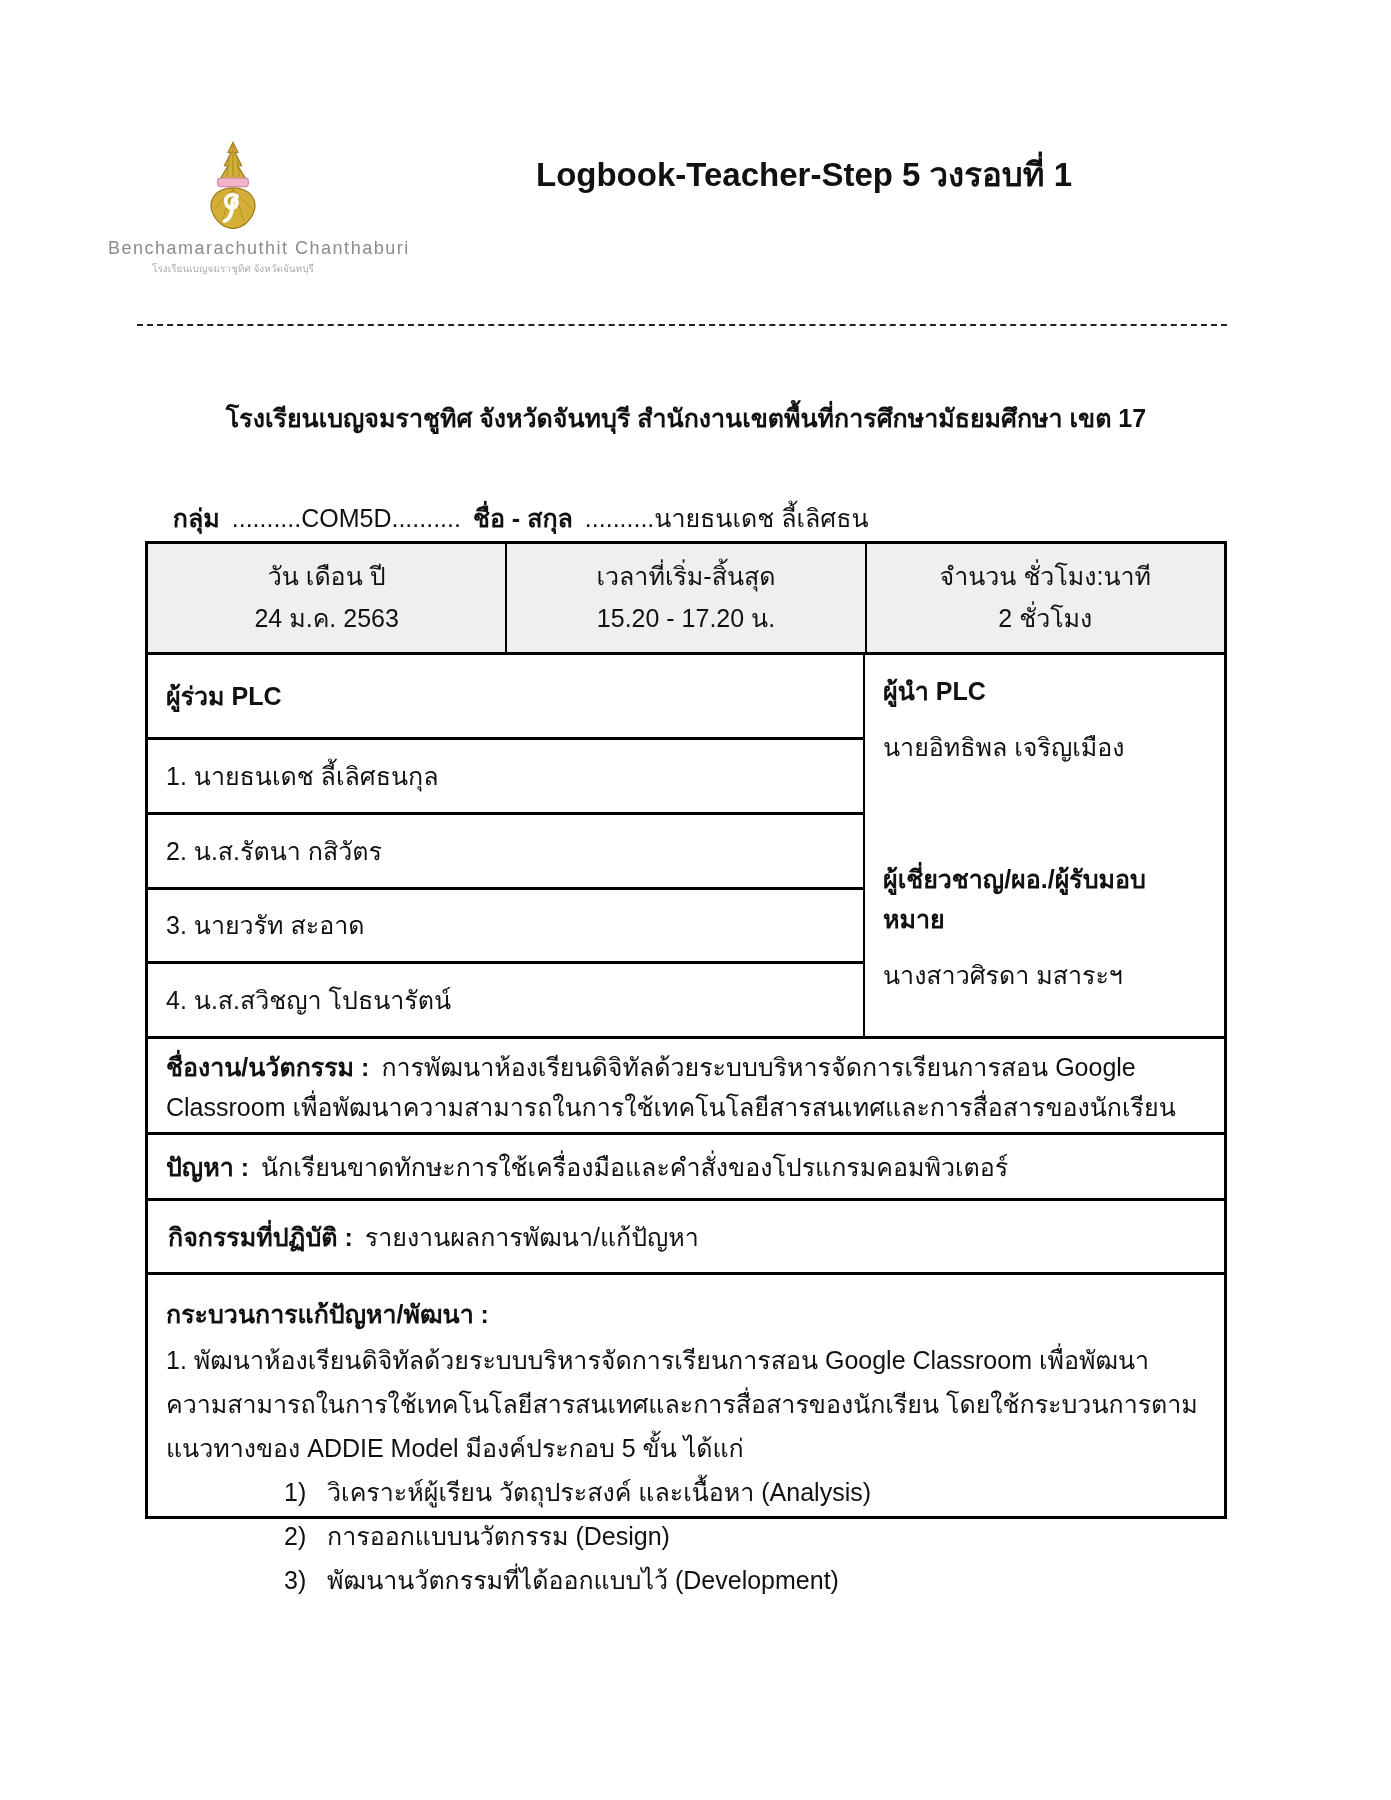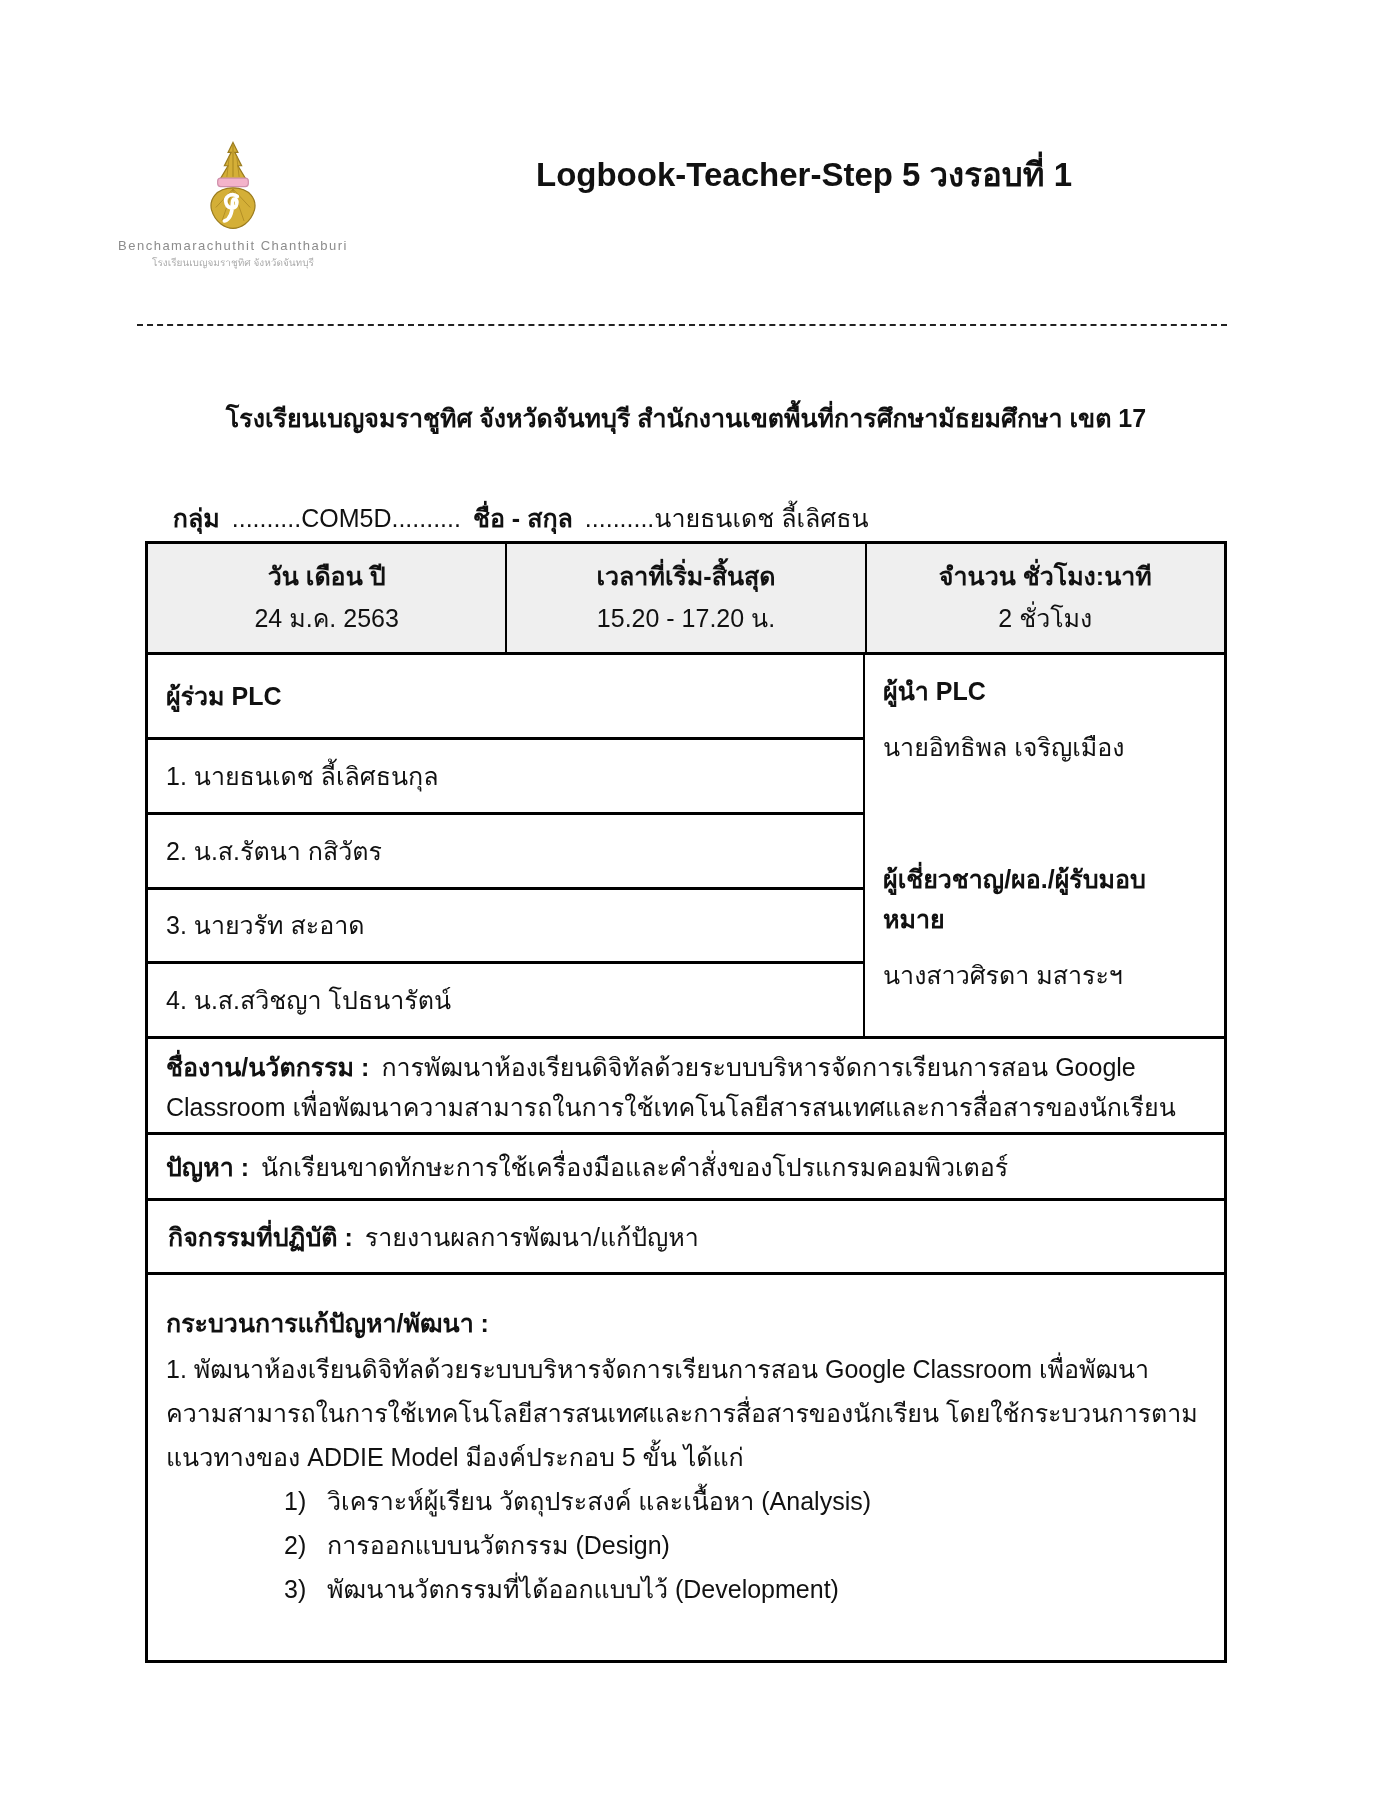--- a/index.html
+++ b/index.html
@@ -5,21 +5,21 @@
   * { margin:0; padding:0; box-sizing:border-box; }
   html,body { background:#ffffff; }
   body { font-family:"Liberation Sans", sans-serif; color:#111; }
   .page {
     position:relative; width:1391px; height:1800px; background:#fff;
     overflow:hidden;
   }
   
   .logo-block { position:absolute; left:108px; top:140px; width:250px; text-align:center; }
   .logo-block svg { display:block; margin:0 auto; }
-  .logo-caption-en { margin-top:6px; font-size:13px; letter-spacing:1.5px; color:#8c8c8c; white-space:nowrap; }
+  .logo-caption-en { margin-top:6px; font-size:18px; letter-spacing:1.5px; color:#8c8c8c; white-space:nowrap; }
   .logo-caption-th { margin-top:2px; font-size:10px; color:#ababab; white-space:nowrap; }
   .titles { position:absolute; top:148px; right:319px; text-align:right; }
   .doc-title { font-size:33px; font-weight:bold; white-space:pre; }
   .doc-subtitle { margin-top:14px; font-size:25px; white-space:pre; }
   .dashed-divider { position:absolute; left:137px; top:324px; width:1090px; border-top:2px dashed #222; }
   
   .section-heading { position:absolute; left:145px; top:348px; width:1082px; text-align:center;
     font-size:28px; font-weight:bold; }
   .school-line { position:absolute; left:145px; top:398px; width:1082px; text-align:center;
     font-size:25px; font-weight:bold; }
@@ -30,36 +30,36 @@
   .lbl.sp { margin-right:12px; }
   .val.sp { margin-right:12px; }
   
   .form-table { position:absolute; left:145px; top:541px; width:1082px; border:3px solid #000; background:#fff; }
   .trow { width:100%; }
   .trow + .trow { border-top:3px solid #000; }
   .header-row { display:flex; height:108px; background:#efefef; }
   .hcell { flex:1; display:flex; flex-direction:column; justify-content:space-between;
     padding:12px 4px 14px 4px; text-align:center; font-size:25px; }
   .hcell + .hcell { border-left:2px solid #000; }
-  .hcell .h { font-weight:bold; }
+  .hcell .h { font-weight:normal; }
   .plc-row { display:flex; height:384px; }
   .plc-left { width:715px; display:flex; flex-direction:column; }
   .plc-left .prow { flex:1; display:flex; align-items:center; padding:0 18px; font-size:25px; }
   .plc-left .prow + .prow { border-top:3px solid #000; }
   .plc-left .prow.head { flex:0 0 82px; font-weight:bold; }
   .plc-right { flex:1; border-left:2px solid #000; padding:16px 18px; font-size:25px; }
   .plc-right .b { font-weight:bold; }
   .plc-right .leader-name { margin-top:16px; }
   .plc-right .expert-label { margin-top:92px; }
   .plc-right .expert-name { margin-top:16px; }
   .text-row { padding:8px 18px; font-size:25px; line-height:40px; }
   .work-row { height:96px; }
   .problem-row { height:66px; display:flex; align-items:center; }
   .activity-row { height:74px; display:flex; align-items:center;padding-left:20px; }
-  .process-row { height:388px; padding-top:28px; }
+  .process-row { height:244px; padding-top:19px; }
   .process-row .para { margin-top:4px; line-height:44px; }
   .process-row .step { padding-left:118px; line-height:44px; white-space:pre-wrap; }
 </style>
 </head>
 <body>
 
 <div class="page">
 
   <div class="logo-block">
     <span>

